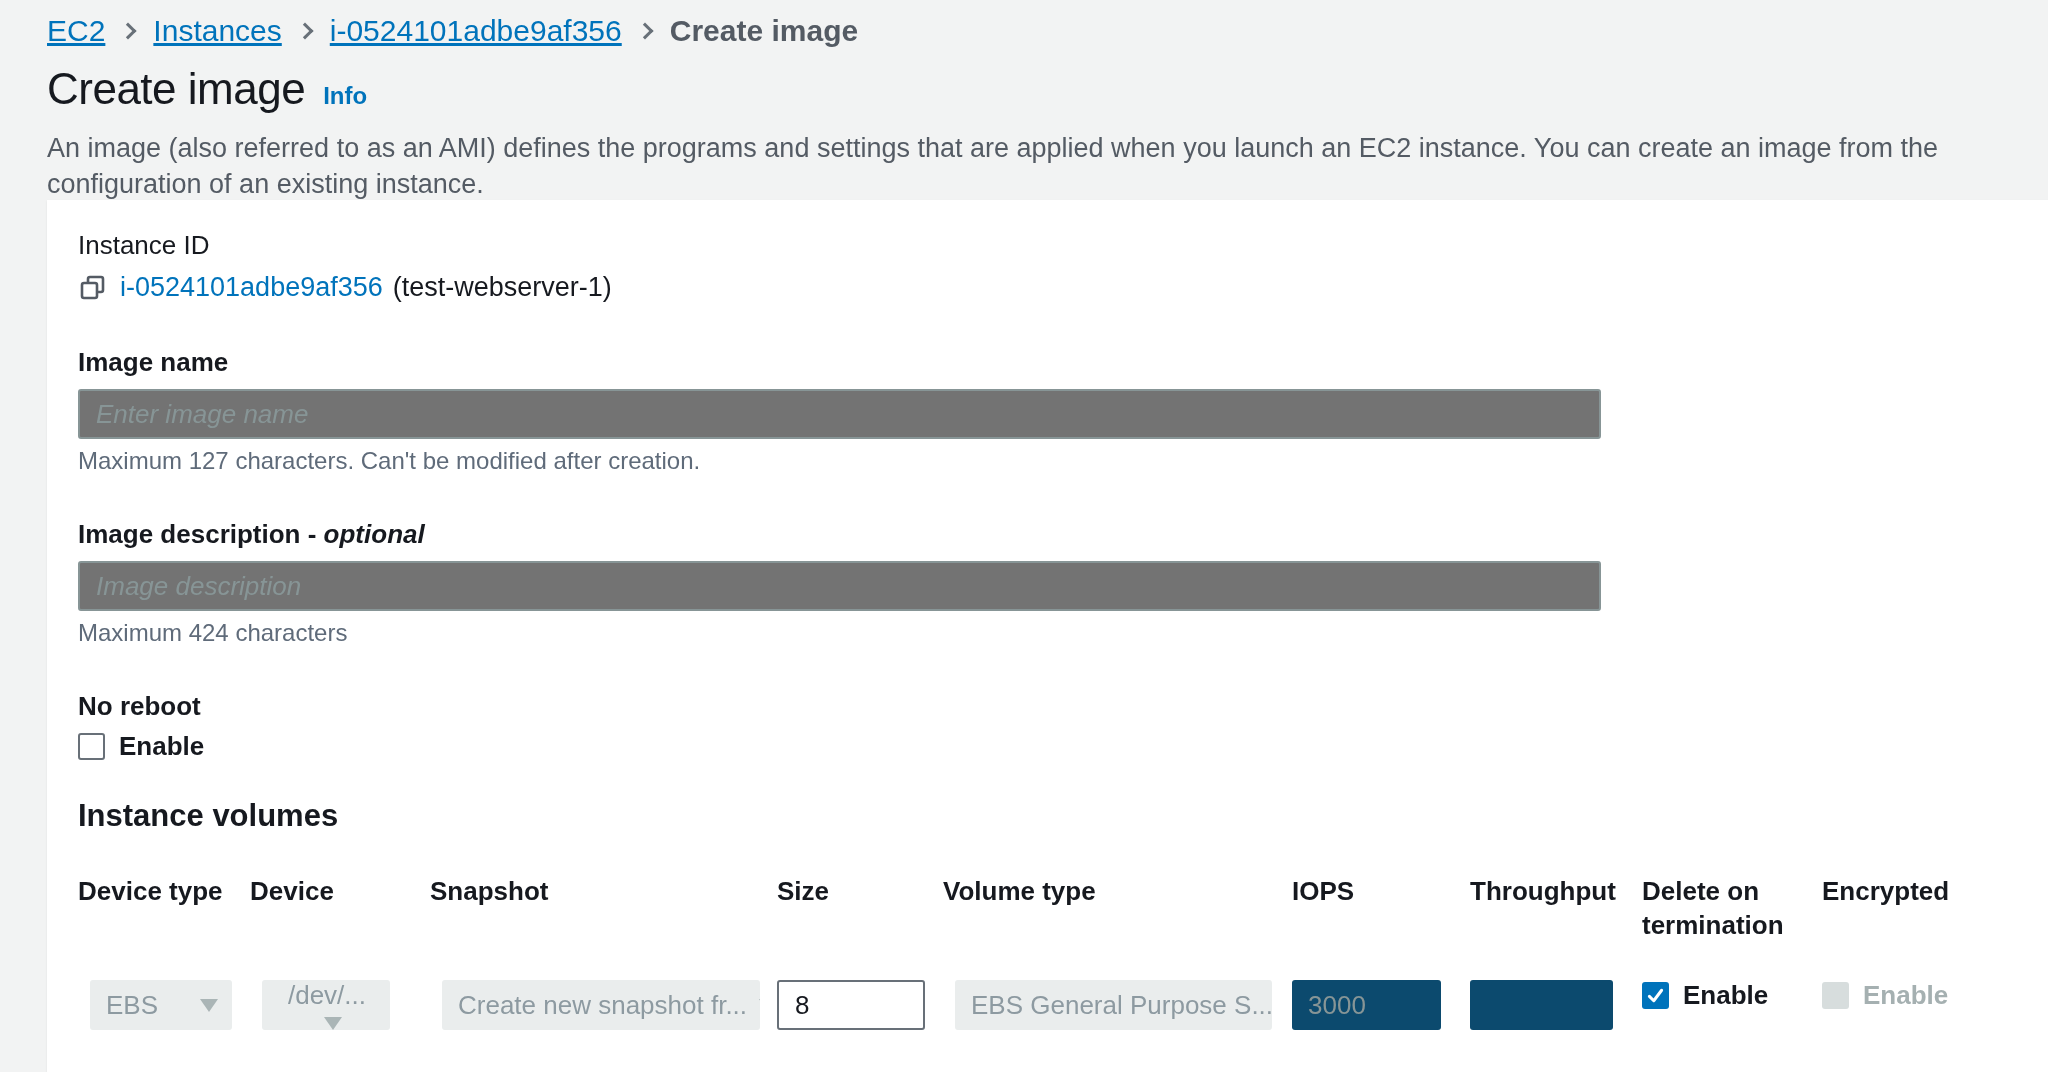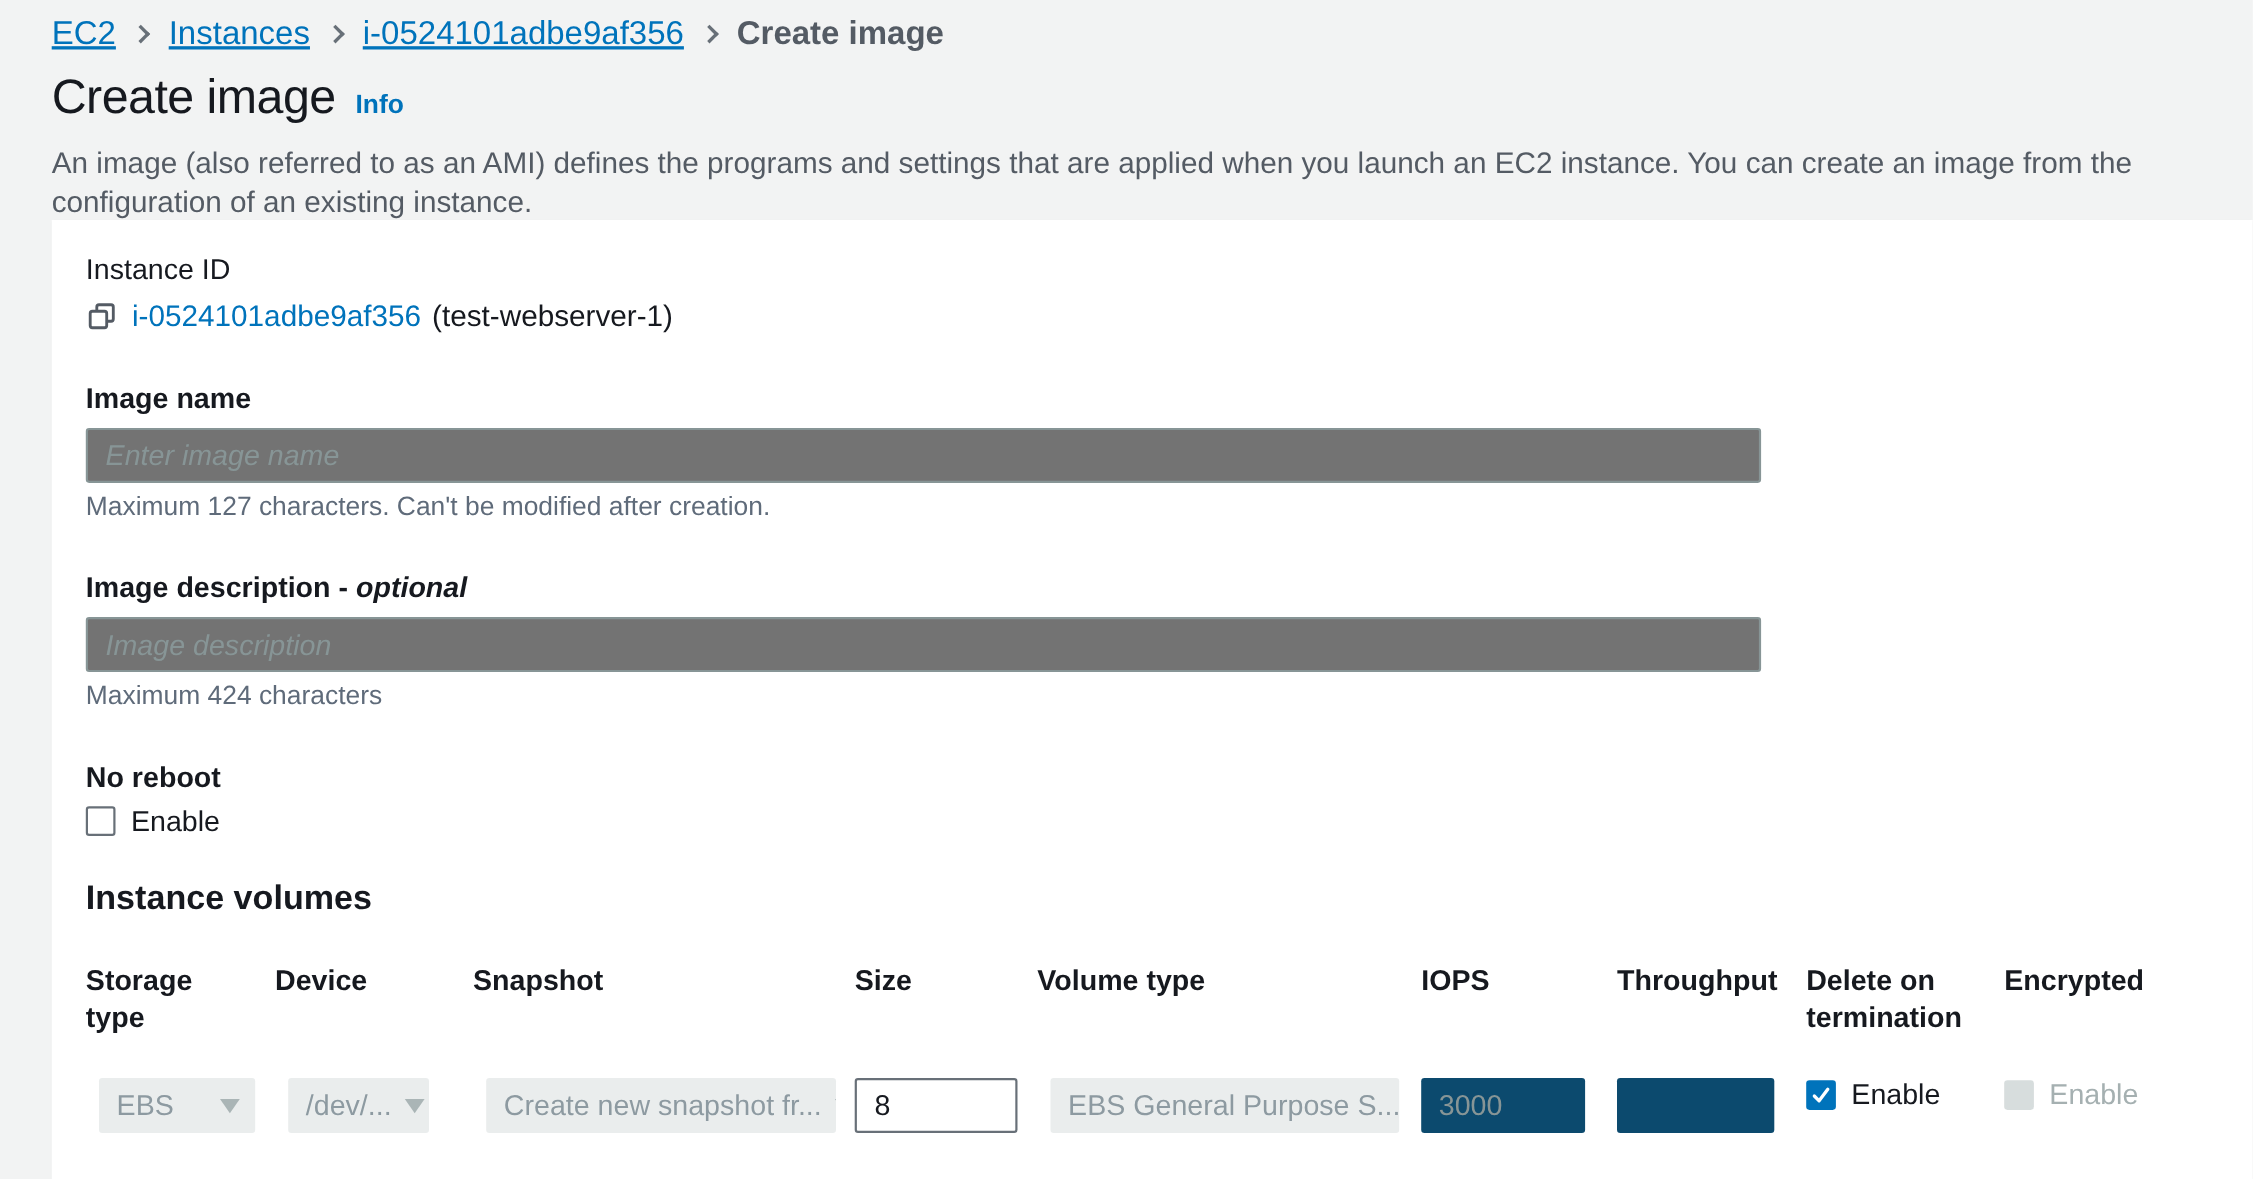--- a/index.html
+++ b/index.html
@@ -64,21 +64,21 @@
   .section-gap { margin-top:44px;font-weight:bold; }
   
   .cb-row { margin-top:10px; display:flex; align-items:center; }
   .checkbox {
     width:27px; height:27px; border-radius:3px; flex:0 0 auto;
     display:flex; align-items:center; justify-content:center;
   }
   .cb-unchecked { background:#fff; border:2px solid #687078; }
   .cb-checked { background:#0073bb; }
   .cb-disabled { background:#d7dddd; }
-  .cb-label { margin-left:14px; font-size:26px; color:#16191f; }
+  .cb-label { margin-left:14px; font-size:26px; color:#16191f;font-weight:bold; }
   .cb-label-disabled { color:#a5b0b1; }
   
   .volumes-heading { margin-top:36px; font-size:31px; font-weight:700; color:#16191f; }
   .vol-grid {
     margin-top:40px;
     display:grid;
     grid-template-columns:172px 180px 347px 166px 349px 178px 172px 180px 180px;
     align-items:start;
   }
   .vol-header {
@@ -93,21 +93,21 @@
     padding:0 14px 0 16px;
     font-size:26px; color:#8d9aa1;
     white-space:nowrap; overflow:hidden;margin-left:12px;
   }
   .caret {
     width:0; height:0; margin-left:12px; flex:0 0 auto;
     border-left:9px solid transparent; border-right:9px solid transparent;
     border-top:13px solid #aab5b6;
   }
   .sel-storage { width:142px; }
-  .sel-device { width:128px; }
+  .sel-device { width:128px;flex-direction:column; }
   .sel-snapshot { width:318px; }
   .sel-voltype { width:317px; }
   .num-input {
     height:50px; border-radius:3px; font-size:26px;
     font-family:"Liberation Sans", sans-serif;
     padding:0 16px; outline:none;
   }
   .input-enabled { width:148px; background:#fff; border:2px solid #687078; color:#16191f; }
   .input-disabled { border:none; background:#0c4a6e; color:#879596; }
   .w-iops { width:149px; }
@@ -175,21 +175,21 @@
   <div class="cb-row">
     <span class="checkbox cb-unchecked"></span>
     <span class="cb-label">Enable</span>
   </div>
 
   
   <h2 class="volumes-heading">Instance volumes</h2>
 
   <div class="vol-grid">
 
-    <div class="vol-header">Storage type</div>
+    <div class="vol-header">Device type</div>
     <div class="vol-header">Device</div>
     <div class="vol-header">Snapshot</div>
     <div class="vol-header">Size</div>
     <div class="vol-header">Volume type</div>
     <div class="vol-header">IOPS</div>
     <div class="vol-header">Throughput</div>
     <div class="vol-header">Delete on termination</div>
     <div class="vol-header">Encrypted</div>
 
     <div class="control-cell">

